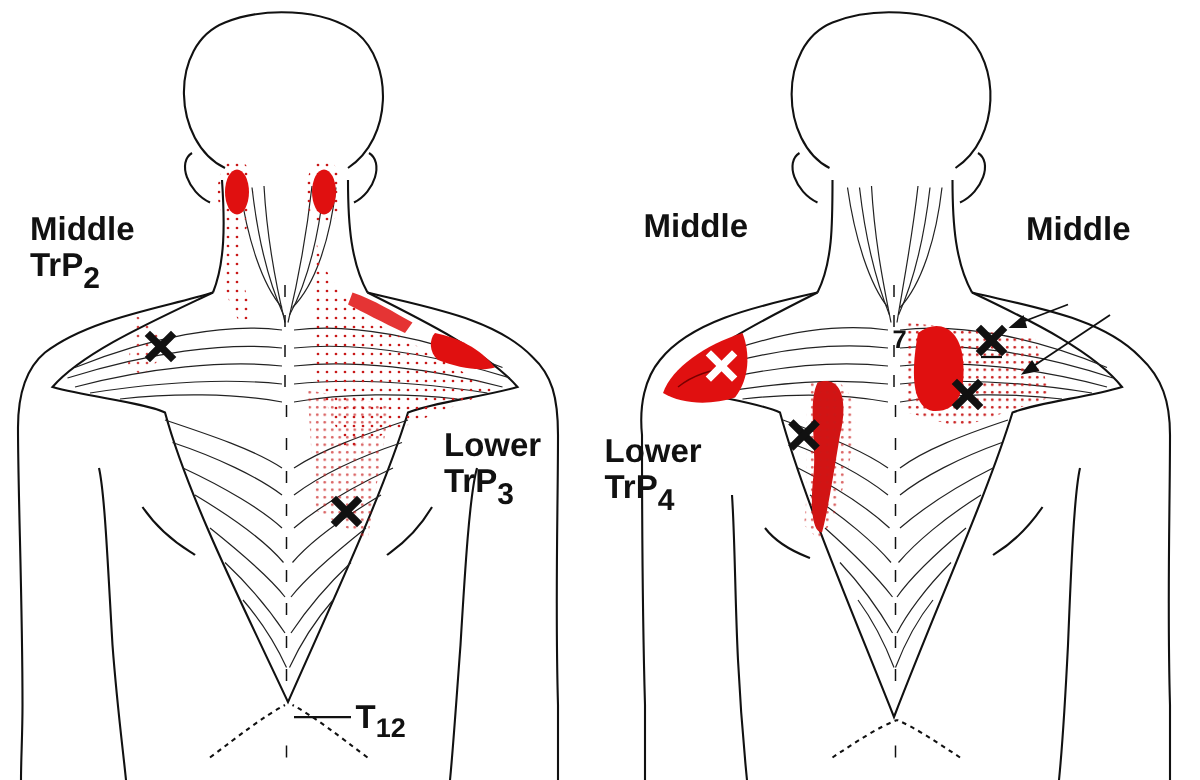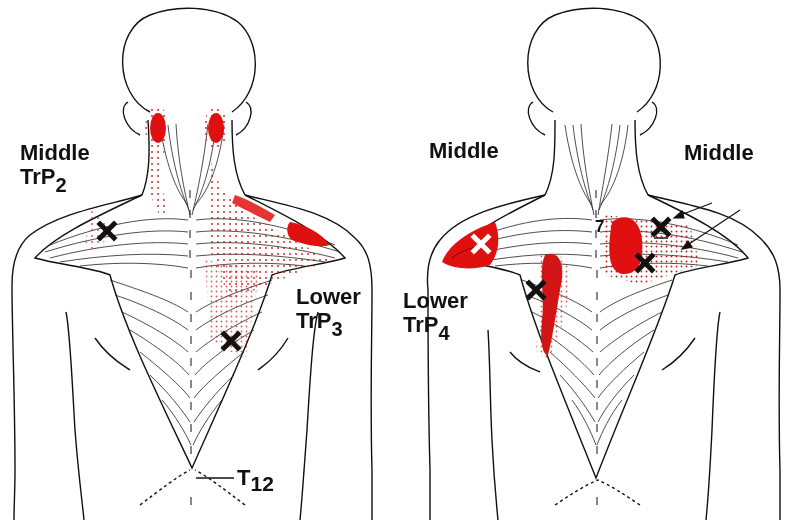--- a/index.html
+++ b/index.html
@@ -3,21 +3,21 @@
 <meta charset="utf-8">
 <style>
   html, body { margin: 0; padding: 0; background: #ffffff; }
   body { width: 800px; height: 520px; position: relative; overflow: hidden; font-family: "Liberation Sans", sans-serif; }
   .stage { position: absolute; left: 0; top: 0; width: 800px; height: 520px; }
   svg { position: absolute; left: 0; top: 0; }
   .label { position: absolute; font-family: "Liberation Sans", sans-serif; font-weight: bold; color: #111; font-size: 22px; line-height: 24px; }
   .label .sub { font-size: 20px; position: relative; top: 8px; }
   .label .sub-bold { font-size: 22px; font-weight: 900; position: relative; top: 10px; }
   .t12 { position: absolute; font-family: "Liberation Sans", sans-serif; font-weight: bold; font-size: 22px; color: #111; }
-  .t12 .sub { font-size: 21px; position: relative; top: 6px; }
+  .t12 .sub { font-size: 18px; position: relative; top: 6px; }
   .vnum { position: absolute; font-family: "Liberation Sans", sans-serif; font-weight: bold; font-size: 17px; color: #111; }
 </style>
 </head>
 <body>
 
 <div class="stage">
 <svg width="800" height="520" viewBox="0 0 800 520">
   <defs>
     <pattern id="dots" width="6" height="6" patternUnits="userSpaceOnUse">
       <circle cx="2" cy="2" r="0.9" fill="#c81818"></circle>

